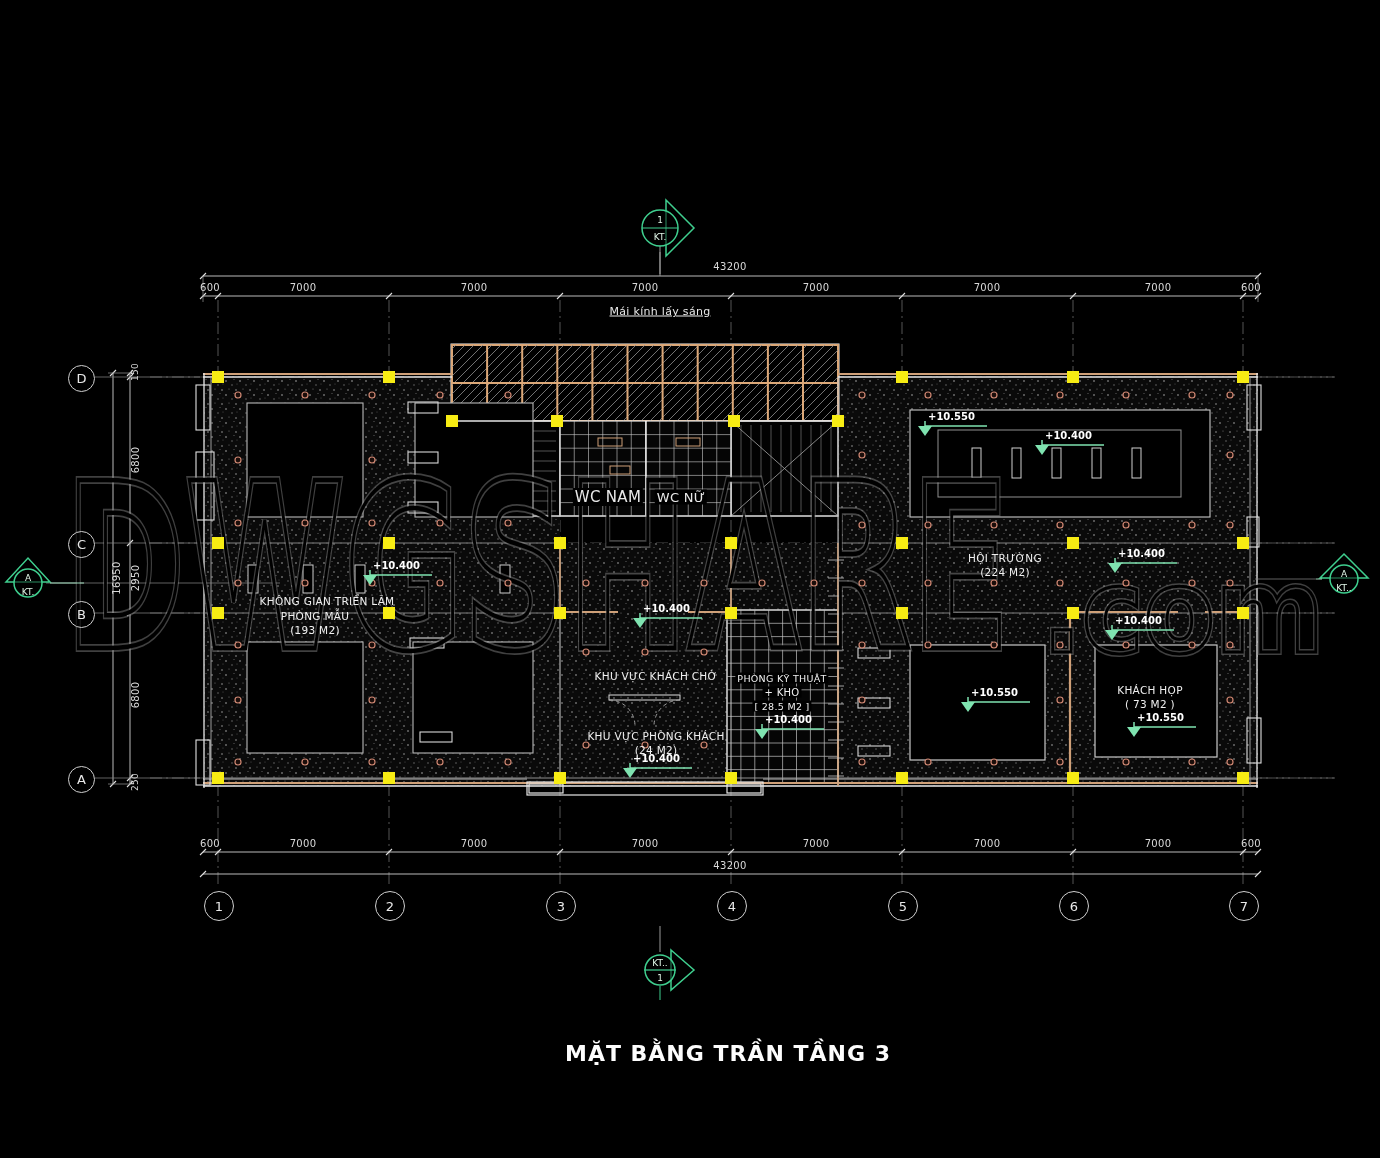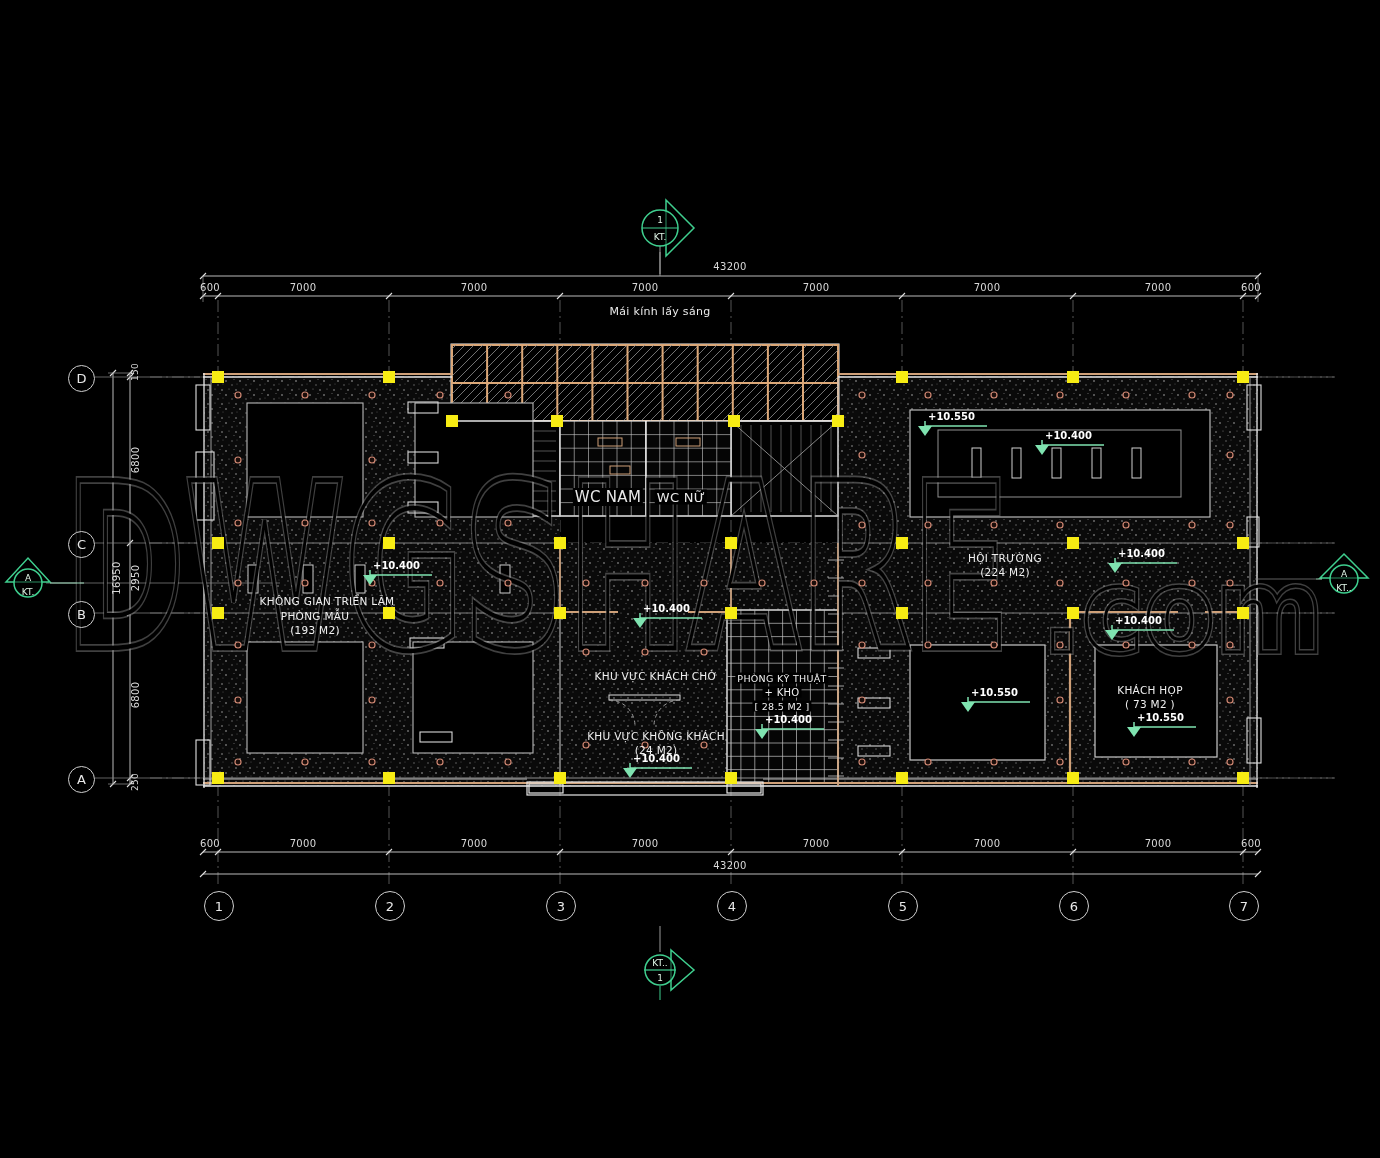--- a/index.html
+++ b/index.html
@@ -455,31 +455,31 @@
       <circle cx="645" cy="583" r="3" fill="#1a0d0a" stroke="#d08873" stroke-width="1.2"></circle>
       <circle cx="645" cy="652" r="3" fill="#1a0d0a" stroke="#d08873" stroke-width="1.2"></circle>
       <circle cx="645" cy="745" r="3" fill="#1a0d0a" stroke="#d08873" stroke-width="1.2"></circle>
       <circle cx="704" cy="583" r="3" fill="#1a0d0a" stroke="#d08873" stroke-width="1.2"></circle>
       <circle cx="704" cy="652" r="3" fill="#1a0d0a" stroke="#d08873" stroke-width="1.2"></circle>
       <circle cx="704" cy="745" r="3" fill="#1a0d0a" stroke="#d08873" stroke-width="1.2"></circle>
       <circle cx="762" cy="583" r="3" fill="#1a0d0a" stroke="#d08873" stroke-width="1.2"></circle>
       <circle cx="814" cy="583" r="3" fill="#1a0d0a" stroke="#d08873" stroke-width="1.2"></circle>
     </svg>
 
-  <div class="lbl" style="left:660px;top:311px;font-size:11px;">Mái kính lấy sáng</div>
+  <div class="lbl" style="left:660px;top:311px;font-size:11px;text-decoration:underline;">Mái kính lấy sáng</div>
 
   <div class="lbl room" style="left:315px;top:601px;padding-left:24px;">KHÔNG GIAN TRIỂN LÃM</div>
   <div class="lbl room" style="left:315px;top:616px;">PHÒNG MẪU</div>
   <div class="lbl room" style="left:315px;top:630px;">(193 M2)</div>
 
   <div class="lbl room" style="left:1005px;top:558px;">HỘI TRƯỜNG</div>
   <div class="lbl room" style="left:1005px;top:572px;">(224 M2)</div>
 
   <div class="lbl room" style="left:650px;top:676px;margin-left:6px;">KHU VỰC KHÁCH CHỜ</div>
-  <div class="lbl room" style="left:656px;top:736px;">KHU VỰC KHÔNG KHÁCH</div>
+  <div class="lbl room" style="left:656px;top:736px;">KHU VỰC PHÒNG KHÁCH</div>
   <div class="lbl room" style="left:656px;top:750px;">(24 M2)</div>
 
   <div class="lbl room chip" style="left:782px;top:678px;font-size:9.5px;">PHÒNG KỸ THUẬT</div>
   <div class="lbl room chip" style="left:782px;top:692px;font-size:10px;">+ KHO</div>
   <div class="lbl room chip" style="left:782px;top:706px;font-size:9.5px;">[ 28.5 M2 ]</div>
 
   <div class="lbl room" style="left:1150px;top:690px;">KHÁCH HỌP</div>
   <div class="lbl room" style="left:1150px;top:704px;">( 73 M2 )</div>
 
   <div class="lbl chip" style="left:608px;top:497px;font-size:15px;">WC NAM</div>
@@ -664,13 +664,14 @@
   <div class="sec" style="left:1316px;top:546px;width:64px;height:58px;">
     <svg width="64" height="58">
       <polygon points="4,32 28,8 52,32" fill="none" stroke="#3fcf8f" stroke-width="1.5"></polygon>
       <circle cx="28" cy="33" r="14" fill="rgba(0,0,0,0.55)" stroke="#3fcf8f" stroke-width="1.5"></circle>
       <line x1="0" y1="33" x2="6" y2="33" stroke="#9fdcbc" stroke-width="1"></line>
     </svg>
     <span style="left:28px;top:28px;">A</span>
     <span style="left:28px;top:42px;">KT..</span>
   </div>
 
+  <div id="title">MẶT BẰNG TRẦN TẦNG 3</div>
 </div>
 
 </body></html>

